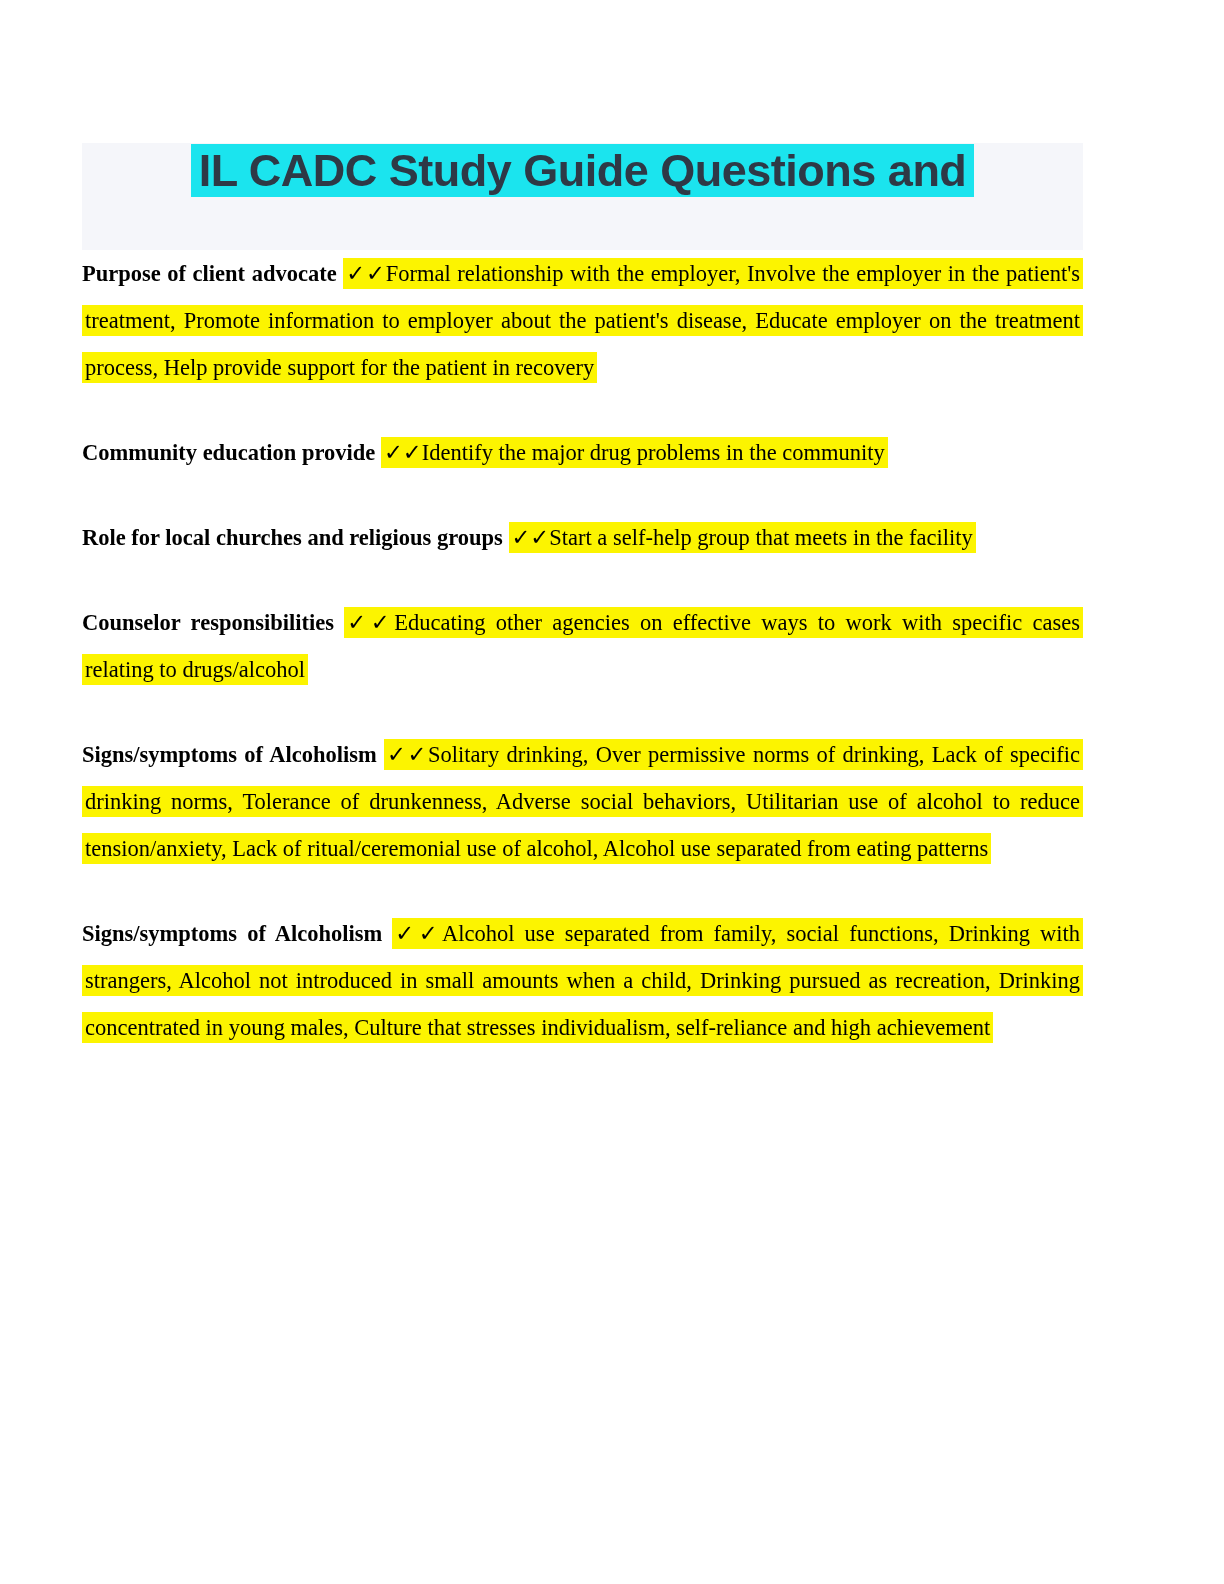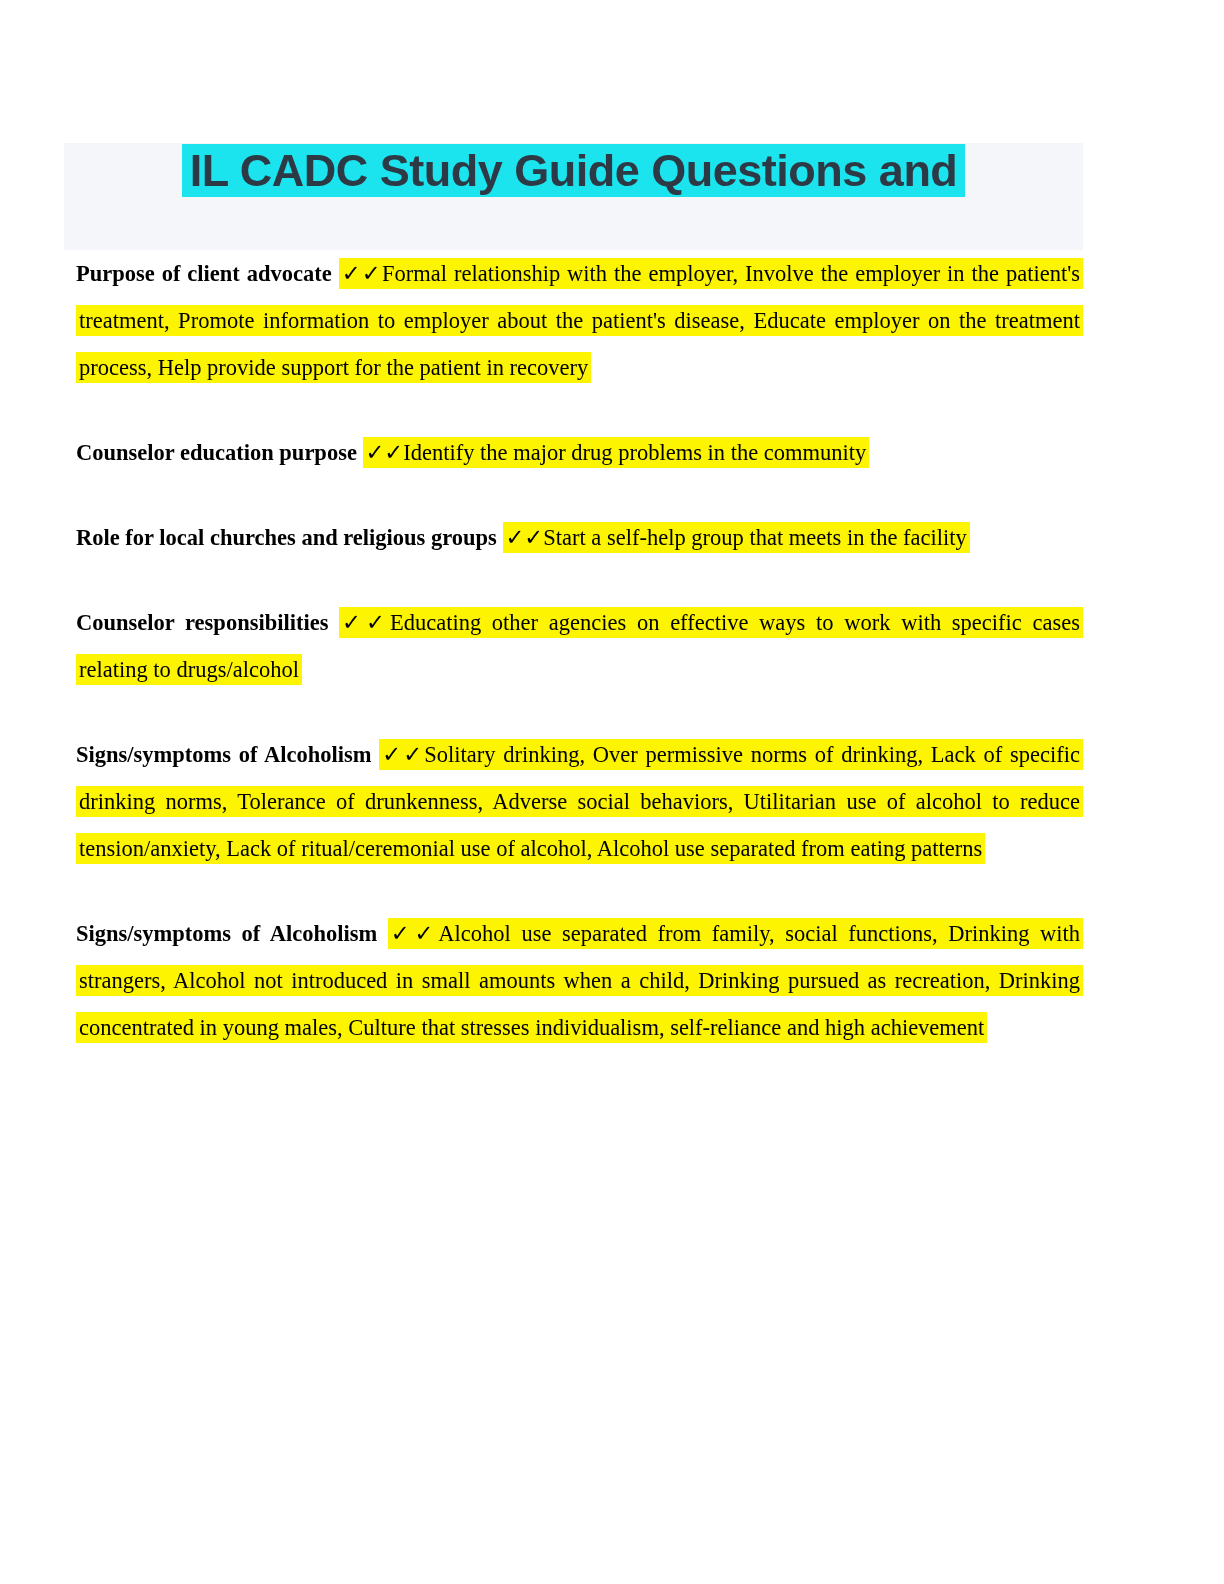--- a/index.html
+++ b/index.html
@@ -10,21 +10,21 @@
     font-family: "Liberation Serif", serif;
   }
   .page {
     position: relative;
     width: 1224px;
     height: 1584px;
     background: #ffffff;
     overflow: hidden;
   }
   .content {
-    padding: 143px 141px 0 64px;
+    padding: 143px 141px 0 82px;
   }
   .title-box {
     background: #f5f6fa;
     text-align: center;
     padding: 0 0 52px 0;
   }
   .title-box h1 {
     margin: 0;
     font-family: "Liberation Sans", sans-serif;
     font-weight: 700;
@@ -34,21 +34,21 @@
     letter-spacing: -0.5px;
   }
   .cyan {
     background: #1be4ee;
     padding: 1px 8px;
   }
   .qa-list {
     margin-top: 0;
   }
   .qa-entry {
-    margin: 0 0 38px 12px;
+    margin: 0 0 38px 0;
     font-size: 22.5px;
     line-height: 47px;
     color: #000000;
     text-align: justify;
   }
   .q {
     font-weight: 700;
     color: #000000;
   }
   .hl {
@@ -69,21 +69,21 @@
   <div class="content">
 
     <header class="title-box">
       <h1><span class="cyan">IL CADC Study Guide Questions and</span><br></h1>
     </header>
 
     <main class="qa-list">
 
       <p class="qa-entry"><span class="q">Purpose of client advocate</span> <span class="hl"><span class="check">✓✓</span><span>Formal relationship with the employer, Involve the employer in the patient's treatment, Promote information to employer about the patient's disease, Educate employer on the treatment process, Help provide support for the patient in recovery</span></span></p>
 
-      <p class="qa-entry"><span class="q">Counselor education purpose</span> <span class="hl"><span class="check">✓✓</span><span>Identify the major drug problems in the community</span></span></p>
+      <p class="qa-entry"><span class="q">Community education provide</span> <span class="hl"><span class="check">✓✓</span><span>Identify the major drug problems in the community</span></span></p>
 
       <p class="qa-entry"><span class="q">Role for local churches and religious groups</span> <span class="hl"><span class="check">✓✓</span><span>Start a self-help group that meets in the facility</span></span></p>
 
       <p class="qa-entry"><span class="q">Counselor responsibilities</span> <span class="hl"><span class="check">✓✓</span><span>Educating other agencies on effective ways to work with specific cases relating to drugs/alcohol</span></span></p>
 
 
       <p class="qa-entry"><span class="q">Signs/symptoms of Alcoholism</span> <span class="hl"><span class="check">✓✓</span><span>Solitary drinking, Over permissive norms of drinking, Lack of specific drinking norms, Tolerance of drunkenness, Adverse social behaviors, Utilitarian use of alcohol to reduce tension/anxiety, Lack of ritual/ceremonial use of alcohol, Alcohol use separated from eating patterns</span></span></p>
 
       <p class="qa-entry"><span class="q">Signs/symptoms of Alcoholism</span> <span class="hl"><span class="check">✓✓</span><span>Alcohol use separated from family, social functions, Drinking with strangers, Alcohol not introduced in small amounts when a child, Drinking pursued as recreation, Drinking concentrated in young males, Culture that stresses individualism, self-reliance and high achievement</span></span></p>
 

